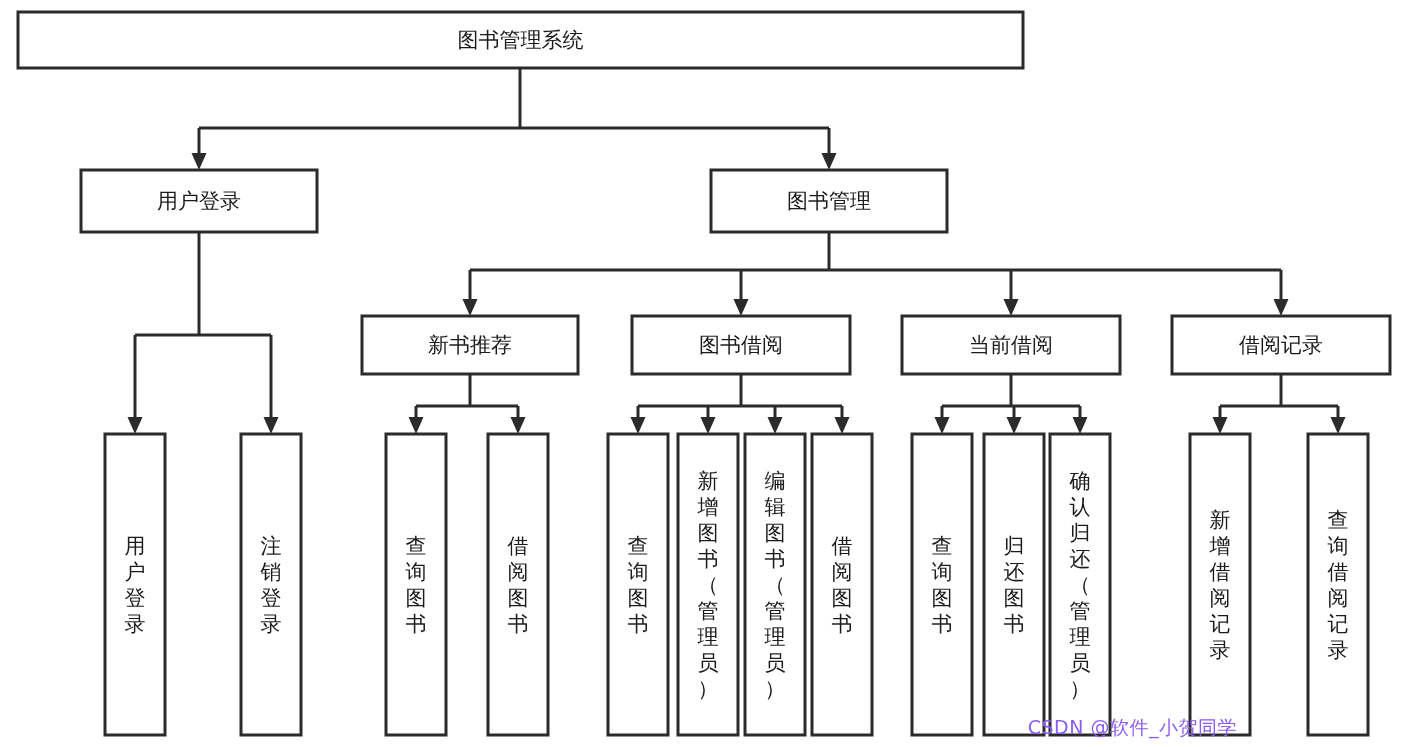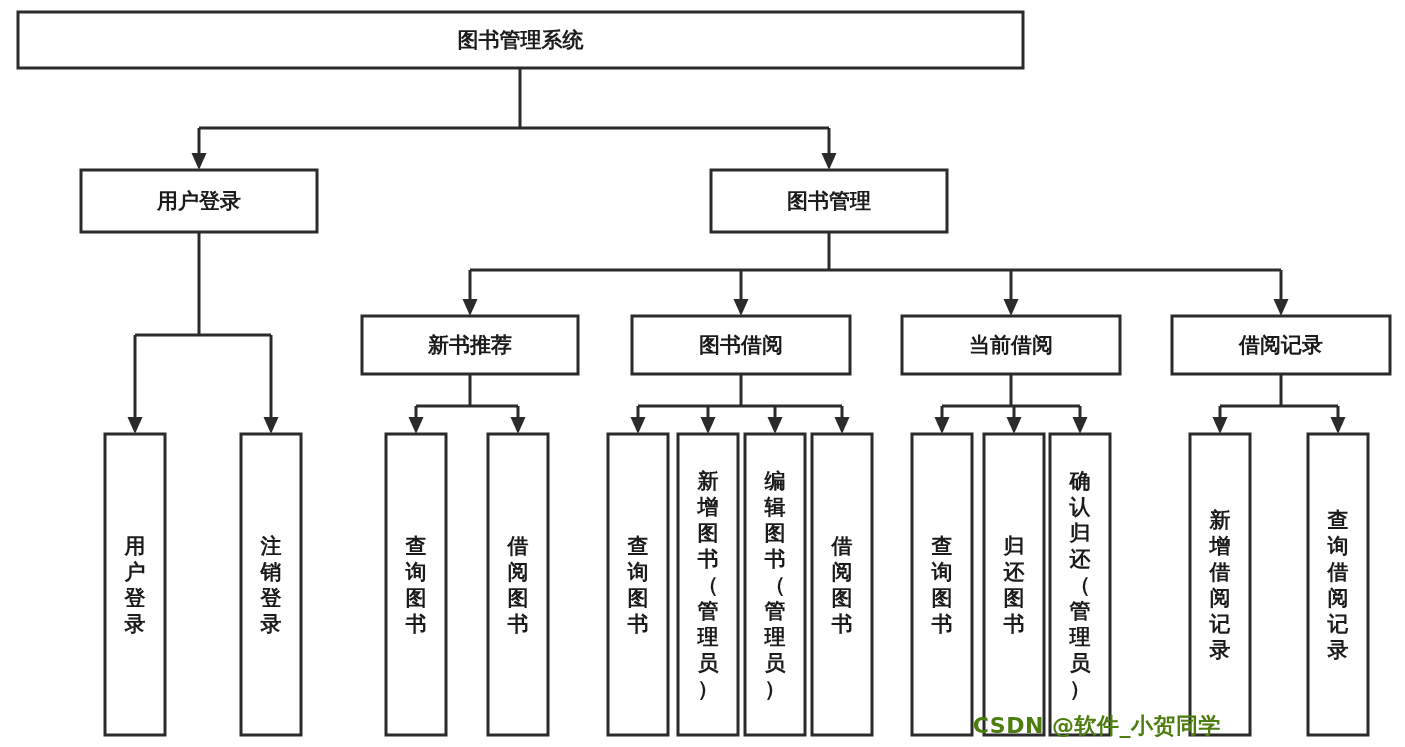--- a/index.html
+++ b/index.html
@@ -11,21 +11,20 @@
     width: 1405px;
     height: 747px;
     font-family: "DejaVu Sans", "Liberation Sans", sans-serif;
     overflow: hidden;
     position: relative;
   }
   #diagram-root {
     position: relative;
     width: 1245px;
     height: 747px;
-    font-weight: bold;
   }
   svg#tree-svg {
     position: absolute;
     left: 0;
     top: 0;
     width: 1405px;
     height: 747px;
     display: block;
   }
   .node-box {
@@ -51,25 +50,25 @@
     stroke: #2b2b2b;
     stroke-width: 3;
     fill: none;
   }
   .arrow-head {
     fill: #2b2b2b;
     stroke: none;
   }
   .watermark {
     position: absolute;
-    right: 24px;
+    right: 8px;
     bottom: 6px;
     font-family: "DejaVu Sans", "Liberation Sans", sans-serif;
-    font-size: 22px;
-    color: #4d7c0f;
+    font-size: 19px;
+    color: #8b5cf6;
     letter-spacing: 0.5px;
     white-space: nowrap;
     pointer-events: none;
   }
 </style>
 </head>
 <body>
 
 <div id="diagram-root">
   <svg id="tree-svg" viewBox="0 0 1405 747">

